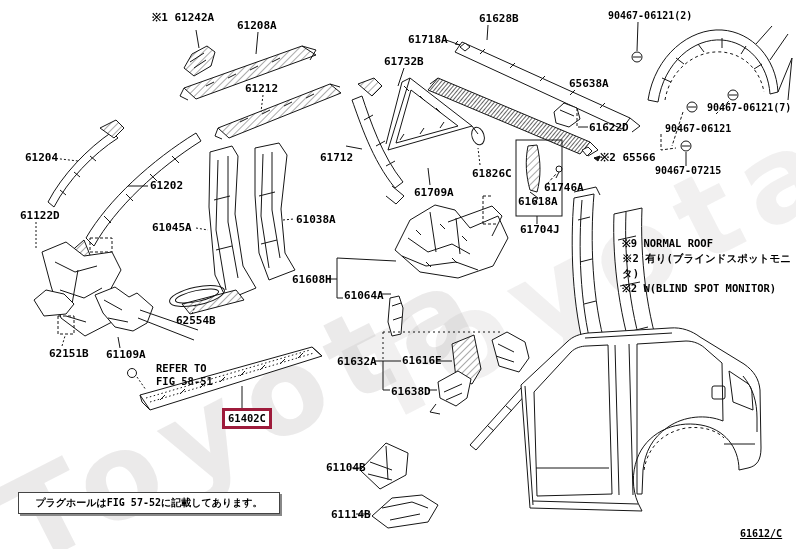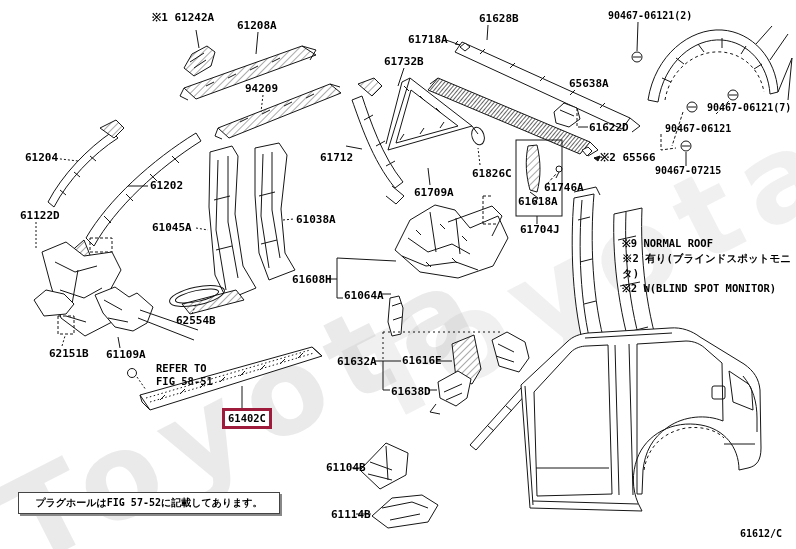--- a/index.html
+++ b/index.html
@@ -15,21 +15,21 @@
   .lbl{position:absolute;font:bold 11px "DejaVu Sans Mono","Liberation Mono",monospace;
        color:#000;white-space:nowrap;line-height:11px;}
   .sm{font-size:10px;line-height:10px;text-align:center;}
   .hl{border:3px solid #9e1b3b;padding:2px 3px;background:#fff;font-size:10.5px;}
   .refer{font:bold 10.5px "DejaVu Sans Mono","Liberation Mono",monospace;line-height:13px;}
   .roofnotes{position:absolute;left:622px;top:236px;font:bold 10.5px "DejaVu Sans Mono","Liberation Mono",monospace;
              line-height:15px;color:#000;}
   .notebox{position:absolute;left:18px;top:492px;width:256px;border:1px solid #444;
            box-shadow:2px 2px 0 #888;background:#fff;text-align:center;padding:3px 2px 4px 2px;
            font:bold 10px "DejaVu Sans Mono","Liberation Mono",monospace;line-height:13px;color:#000;}
-  .figcode{position:absolute;left:740px;top:528px;font:bold 10px "DejaVu Sans Mono","Liberation Mono",monospace;color:#000;}
+  .figcode{position:absolute;left:740px;top:528px;font:bold 10px "DejaVu Sans Mono","Liberation Mono",monospace;color:#000;text-decoration:underline;}
 </style>
 </head>
 <body>
 
 <div class="stage">
 
   <div class="wm wm1">Toyota</div>
   <div class="wm wm2">Toyota</div>
 
   <svg class="art" width="796" height="549" viewBox="0 0 796 549">
@@ -276,21 +276,21 @@
         <path d="M743,376 C753,388 757,402 757,418 L757,432"></path>
         <rect x="712" y="386" width="13" height="13" rx="2"></rect>
         <path d="M536,468 L609,468 M724,444 L755,444 M533,501 L638,504 M525,386 L533,505"></path>
       </g>
     </g>
   </svg>
 
   <div class="labels">
     <div class="lbl" style="left:152px;top:12px">※1 61242A</div>
     <div class="lbl" style="left:237px;top:20px">61208A</div>
-    <div class="lbl" style="left:245px;top:83px">94209</div>
+    <div class="lbl" style="left:245px;top:83px">61212</div>
     <div class="lbl" style="left:25px;top:152px">61204</div>
     <div class="lbl" style="left:150px;top:180px">61202</div>
     <div class="lbl" style="left:20px;top:210px">61122D</div>
     <div class="lbl" style="left:152px;top:222px">61045A</div>
     <div class="lbl" style="left:296px;top:214px">61038A</div>
     <div class="lbl" style="left:176px;top:315px">62554B</div>
     <div class="lbl" style="left:49px;top:348px">62151B</div>
     <div class="lbl" style="left:106px;top:349px">61109A</div>
     <div class="lbl refer" style="left:156px;top:362px">
       <div>REFER TO</div>

